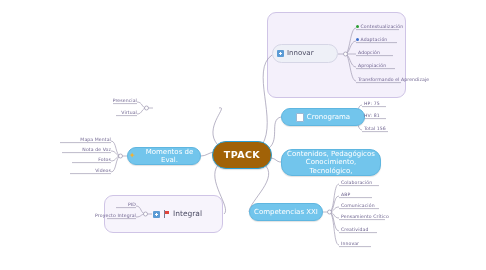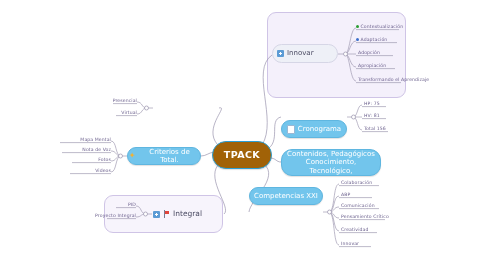--- a/index.html
+++ b/index.html
@@ -31,25 +31,25 @@
   #node-tpack{
     left:212px;top:141px;width:60px;height:28px;border-radius:14px;
     font-size:9.5px;font-weight:bold;letter-spacing:.4px;
     background:#a16207;border-color:#2c9fd4;
   }
   #node-momentos{
     left:272px;top:44px;width:66px;height:19px;font-size:7px;
     background:#eef0f7;border-color:#d6d6e6;color:#4b4b63;
     justify-content:flex-start;padding-left:4px;box-shadow:none;
   }
-  #node-cronograma{left:281px;top:120px;width:66px;height:18px;font-size:7px;}
+  #node-cronograma{left:281px;top:108px;width:84px;height:18px;font-size:7px;}
   #node-conocimiento{
     left:281px;top:149px;width:100px;height:27px;font-size:7px;padding:0 4px;
   }
-  #node-competencias{left:249px;top:187px;width:74px;height:18px;font-size:7px;align-items:center;}
+  #node-competencias{left:249px;top:203px;width:74px;height:18px;font-size:7px;align-items:center;}
   #node-metodologia{left:153px;top:99px;width:66px;height:18px;font-size:7px;}
   #node-criterios{left:127px;top:147px;width:74px;height:18px;font-size:7px;}
   #node-productos{
     left:152px;top:205px;width:72px;height:18px;font-size:7.5px;
     background:transparent;border-color:transparent;color:#4b4b63;
     box-shadow:none;justify-content:flex-start;
   }
 
   
   .leaf{
@@ -247,21 +247,21 @@
   <div class="leaf r" style="left:341px;top:204px;">Comunicación</div>
   <div class="leaf r" style="left:341px;top:215px;">Pensamiento Crítico</div>
   <div class="leaf r" style="left:341px;top:228px;">Creatividad</div>
   <div class="leaf r" style="left:341px;top:242px;">Innovar</div>
 
   <div class="leaf l" style="left:88px;top:99px;width:49px;">Presencial</div>
   <div class="leaf l" style="left:88px;top:111px;width:49px;">Virtual</div>
 
   <div class="pill" id="node-criterios">
     <span class="icon-star">✦</span>
-    <span class="lbl">Criterios de Total.</span>
+    <span class="lbl">Momentos de Eval.</span>
   </div>
   <div class="leaf l" style="left:36px;top:138px;width:75px;">Mapa Mental</div>
   <div class="leaf l" style="left:36px;top:148px;width:75px;">Nota de Voz</div>
   <div class="leaf l" style="left:36px;top:158px;width:75px;">Fotos</div>
   <div class="leaf l" style="left:36px;top:169px;width:75px;">Videos</div>
 
   <div class="pill" id="node-productos">
     <span class="icon-sq"></span>
     <span class="icon-flag"></span>
     <span class="lbl">Integral</span>

